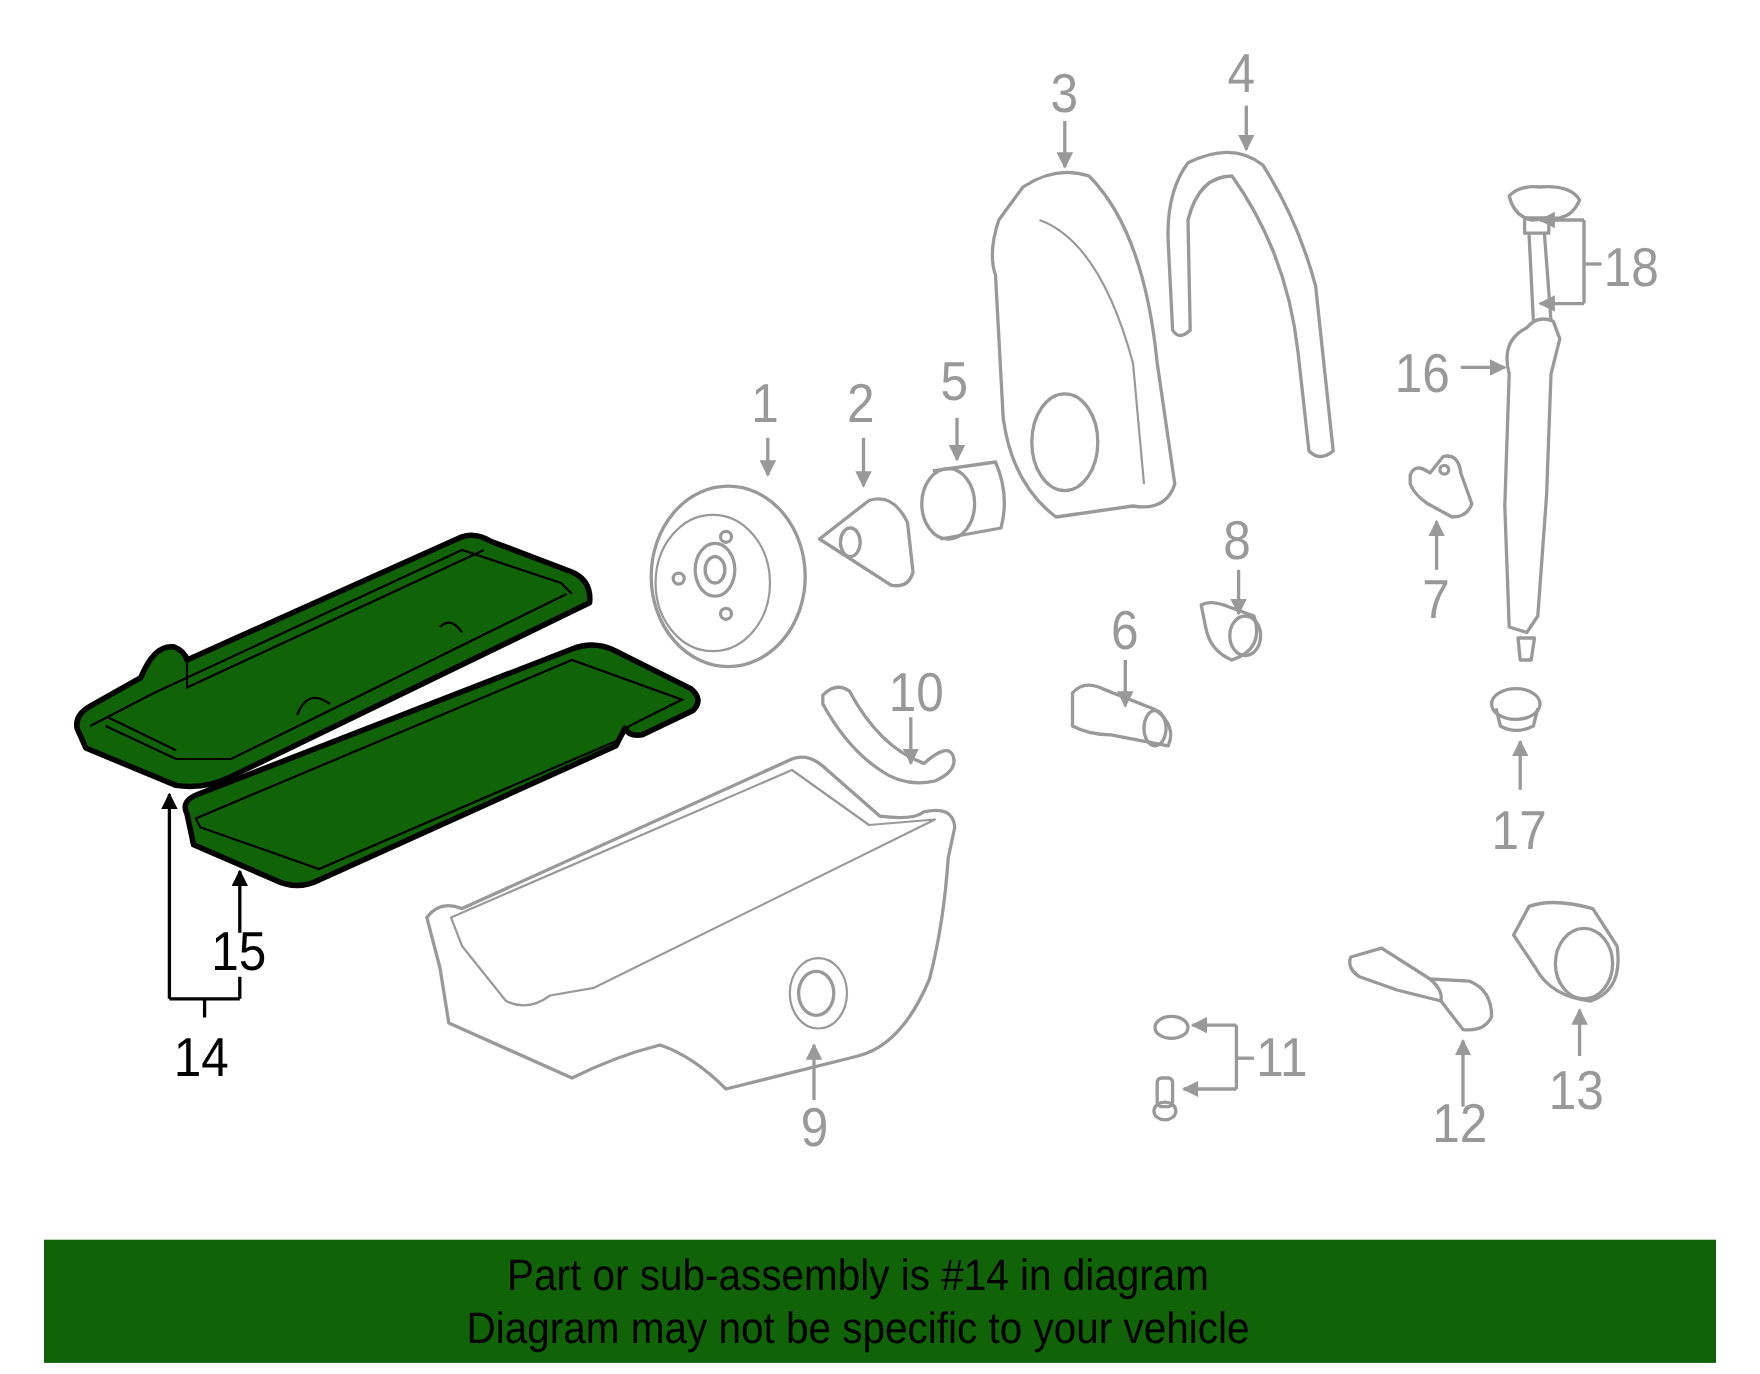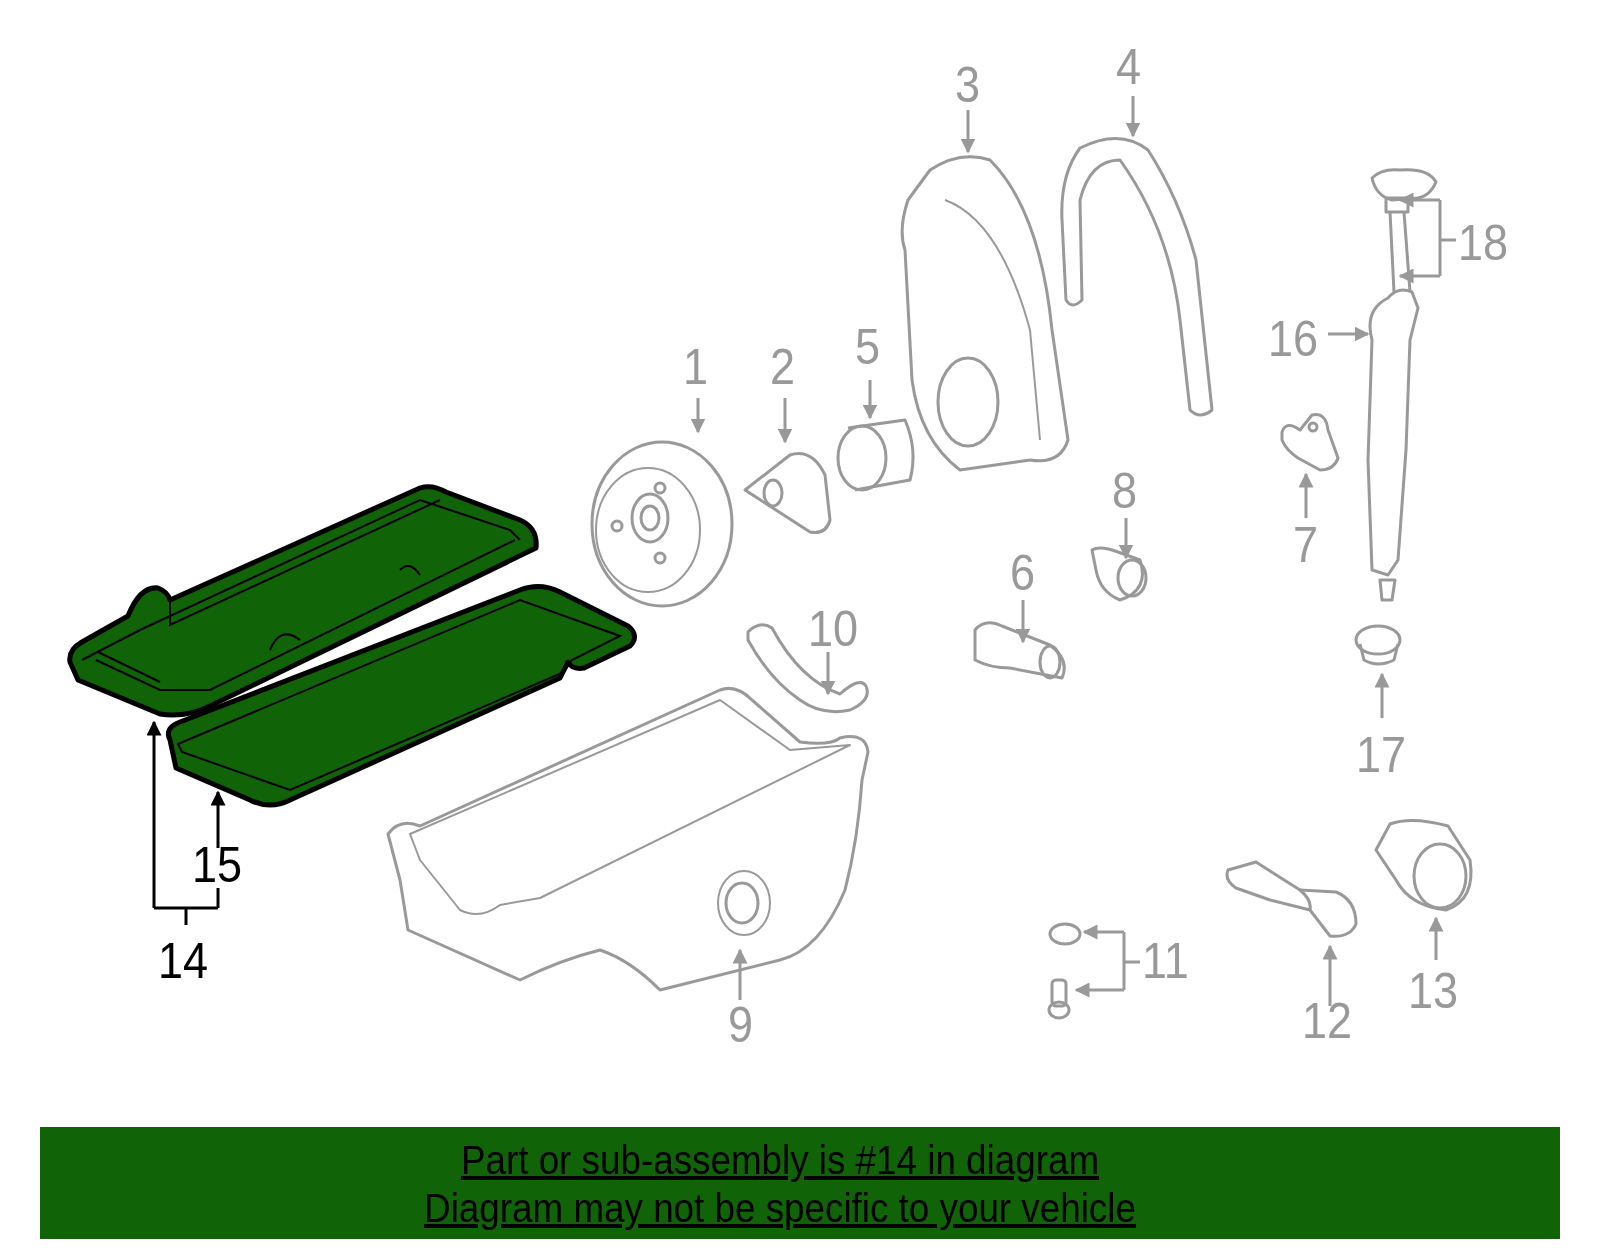--- a/index.html
+++ b/index.html
@@ -1,20 +1,20 @@
 <!DOCTYPE html>
 <html><head>
 <meta charset="utf-8">
 <style>
   html, body { margin: 0; padding: 0; background: #ffffff; }
   body { width: 1600px; height: 1249px; position: relative; overflow: hidden; font-family: "Liberation Sans", sans-serif; }
   #diagram { position: absolute; left: 0; top: 0; width: 1600px; height: 1100px; }
   .callout { position: absolute; font-family: "Liberation Sans", sans-serif; font-size: 50px; line-height: 1; color: #999999; transform: scaleX(0.9); transform-origin: left top; }
   .callout.active { color: #000000; }
-  #banner { position: absolute; left: 40px; top: 1127px; width: 1520px; height: 112px; background: #116307; text-align: center; text-decoration: underline; }
+  #banner { position: absolute; left: 40px; top: 1127px; width: 1520px; height: 112px; background: #116307; text-align: center; }
   #banner .line { font-family: "Liberation Sans", sans-serif; font-size: 40px; line-height: 48px; color: #000000; display: block; transform: scaleX(0.92); margin-left: -40px; }
   #banner .line:first-child { padding-top: 9px; }
 </style>
 </head>
 <body>
 
 <svg id="diagram" viewBox="0 0 1600 1100" xmlns="http://www.w3.org/2000/svg">
   <defs>
     <marker id="arrG" viewBox="0 0 10 10" refX="9" refY="5" markerWidth="5" markerHeight="5" orient="auto">
         <path d="M0,0 L10,5 L0,10 z" fill="#999"></path>

